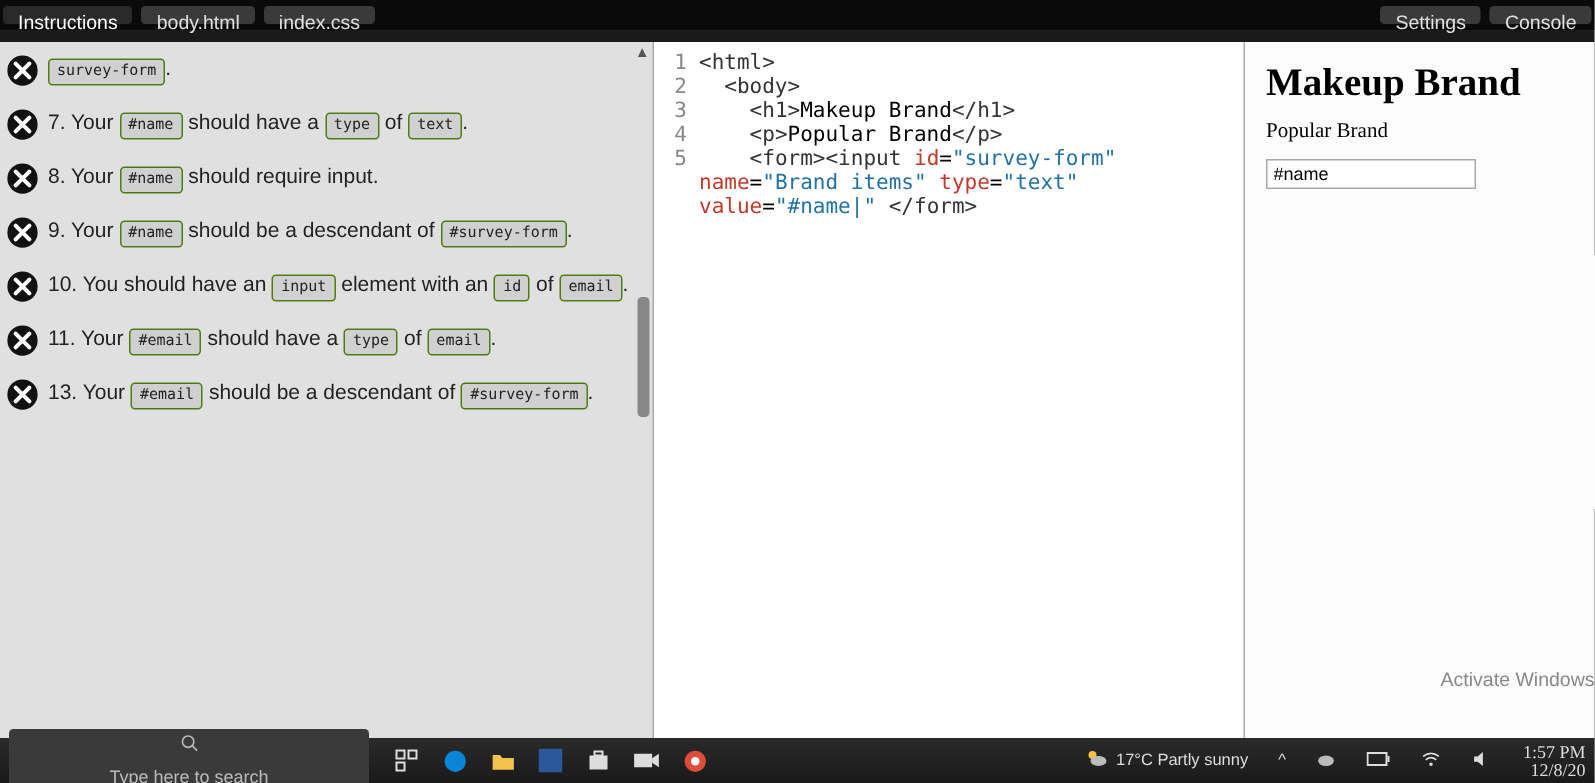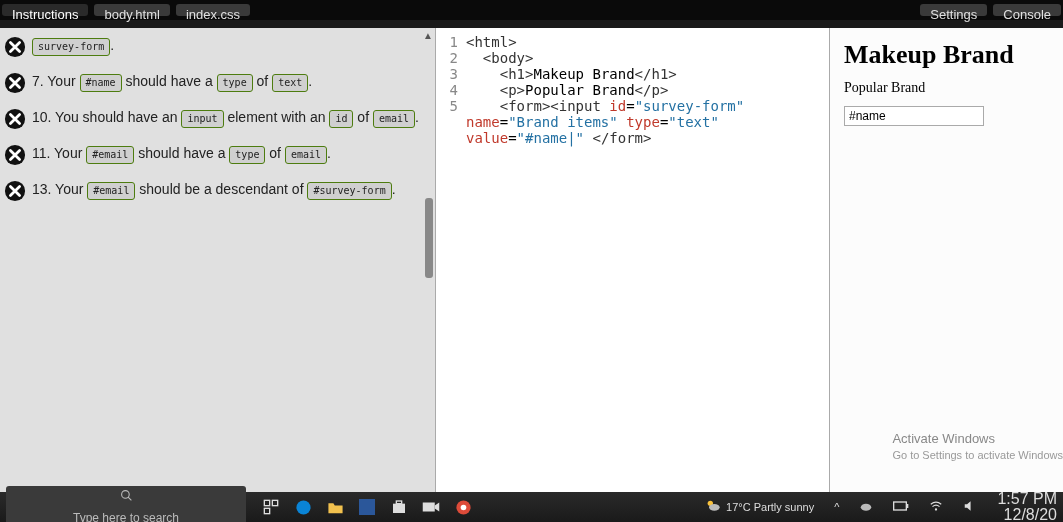--- a/index.html
+++ b/index.html
@@ -38,21 +38,21 @@
     .watermark { position: absolute; bottom: 30px; right: 0px; color: #888; font-size: 13px; line-height: 1.3; }
     .watermark .sub { font-size: 11px; color: #999; }
     
     .taskbar { position: absolute; bottom: 0; left: 0; right: 0; height: 30px; background: linear-gradient(#2a2a2a, #1a1a1a); display: flex; align-items: center; color: #ddd; font-size: 12px; gap: 10px; padding: 0 6px; }
     .search-box { background: #3a3a3a; border-radius: 3px; padding: 3px 8px; display: flex; align-items: center; gap: 6px; width: 240px; color: #bbb; flex-direction: column; }
     .tb-icons { display: flex; gap: 14px; align-items: center; margin-left: 6px; }
     .tb-ic { width: 18px; height: 18px; display: inline-flex; align-items: center; justify-content: center; font-size: 14px; }
     .tb-spacer { flex: 1; }
     .tray { display: flex; align-items: center; gap: 20px; font-size: 11px; }
     .weather { display: flex; align-items: center; gap: 5px; }
-    .clock { text-align: right; line-height: 1; font-size: 16px; }
+    .clock { text-align: right; line-height: 1; font-size: 12px; font-family: Liberation Serif, serif; }
   </style>
 </head>
 <body>
 
 <div class="top-tabs">
   <div class="tab active">Instructions</div>
   <div class="tab">body.html</div>
   <div class="tab">index.css</div>
   <div class="spacer"></div>
   <div class="tab">Settings</div>
@@ -75,20 +75,34 @@
               <circle cx="12" cy="12" r="11" fill="#111"></circle>
               <path d="M7 7 L17 17 M17 7 L7 17" stroke="#fff" stroke-width="3" stroke-linecap="round"></path>
             </svg></div>
           <div class="inst-text">7. Your <span class="code-pill">#name</span> should have a <span class="code-pill">type</span> of <span class="code-pill">text</span>.</div>
         </div>
         <div class="inst-row">
           <div class="status-ic"><svg viewBox="0 0 24 24">
               <circle cx="12" cy="12" r="11" fill="#111"></circle>
               <path d="M7 7 L17 17 M17 7 L7 17" stroke="#fff" stroke-width="3" stroke-linecap="round"></path>
             </svg></div>
+          <div class="inst-text">8. Your <span class="code-pill">#name</span> should require input.</div>
+        </div>
+        <div class="inst-row">
+          <div class="status-ic"><svg viewBox="0 0 24 24">
+              <circle cx="12" cy="12" r="11" fill="#111"></circle>
+              <path d="M7 7 L17 17 M17 7 L7 17" stroke="#fff" stroke-width="3" stroke-linecap="round"></path>
+            </svg></div>
+          <div class="inst-text">9. Your <span class="code-pill">#name</span> should be a descendant of <span class="code-pill">#survey-form</span>.</div>
+        </div>
+        <div class="inst-row">
+          <div class="status-ic"><svg viewBox="0 0 24 24">
+              <circle cx="12" cy="12" r="11" fill="#111"></circle>
+              <path d="M7 7 L17 17 M17 7 L7 17" stroke="#fff" stroke-width="3" stroke-linecap="round"></path>
+            </svg></div>
           <div class="inst-text">10. You should have an <span class="code-pill">input</span> element with an <span class="code-pill">id</span> of <span class="code-pill">email</span>.</div>
         </div>
         <div class="inst-row">
           <div class="status-ic"><svg viewBox="0 0 24 24">
               <circle cx="12" cy="12" r="11" fill="#111"></circle>
               <path d="M7 7 L17 17 M17 7 L7 17" stroke="#fff" stroke-width="3" stroke-linecap="round"></path>
             </svg></div>
           <div class="inst-text">11. Your <span class="code-pill">#email</span> should have a <span class="code-pill">type</span> of <span class="code-pill">email</span>.</div>
         </div>
         <div class="inst-row">
@@ -124,21 +138,20 @@
         <div class="code-cell"><span>    </span><span class="tag-b">&lt;</span><span class="tag-n">form</span><span class="tag-b">&gt;&lt;</span><span class="tag-n">input</span><span> </span><span class="attr-n">id</span><span>=</span><span class="attr-v">"survey-form"</span><span> </span><span class="attr-n">name</span><span>=</span><span class="attr-v">"Brand items"</span><span> </span><span class="attr-n">type</span><span>=</span><span class="attr-v">"text"</span><span> </span><span class="attr-n">value</span><span>=</span><span class="attr-v">"#name|"</span><span> </span><span class="tag-b">&lt;/</span><span class="tag-n">form</span><span class="tag-b">&gt;</span></div>
       </div>
     </div>
 
   <div class="preview-pane">
     <div class="prev-h1">Makeup Brand</div>
     <div class="prev-p">Popular Brand</div>
     <input class="prev-input" value="#name" style="">
     <div class="watermark">
       <div>Activate Windows</div>
-      <div class="sub">Go to Settings to activate Windows</div>
     </div>
   </div>
 </div>
 
 <div class="taskbar">
   <div class="search-box">
     <span>
       <svg width="13" height="13" viewBox="0 0 24 24" fill="none" stroke="#bbb" stroke-width="2">
           <circle cx="10" cy="10" r="7"></circle>
           <line x1="21" y1="21" x2="15" y2="15"></line>

